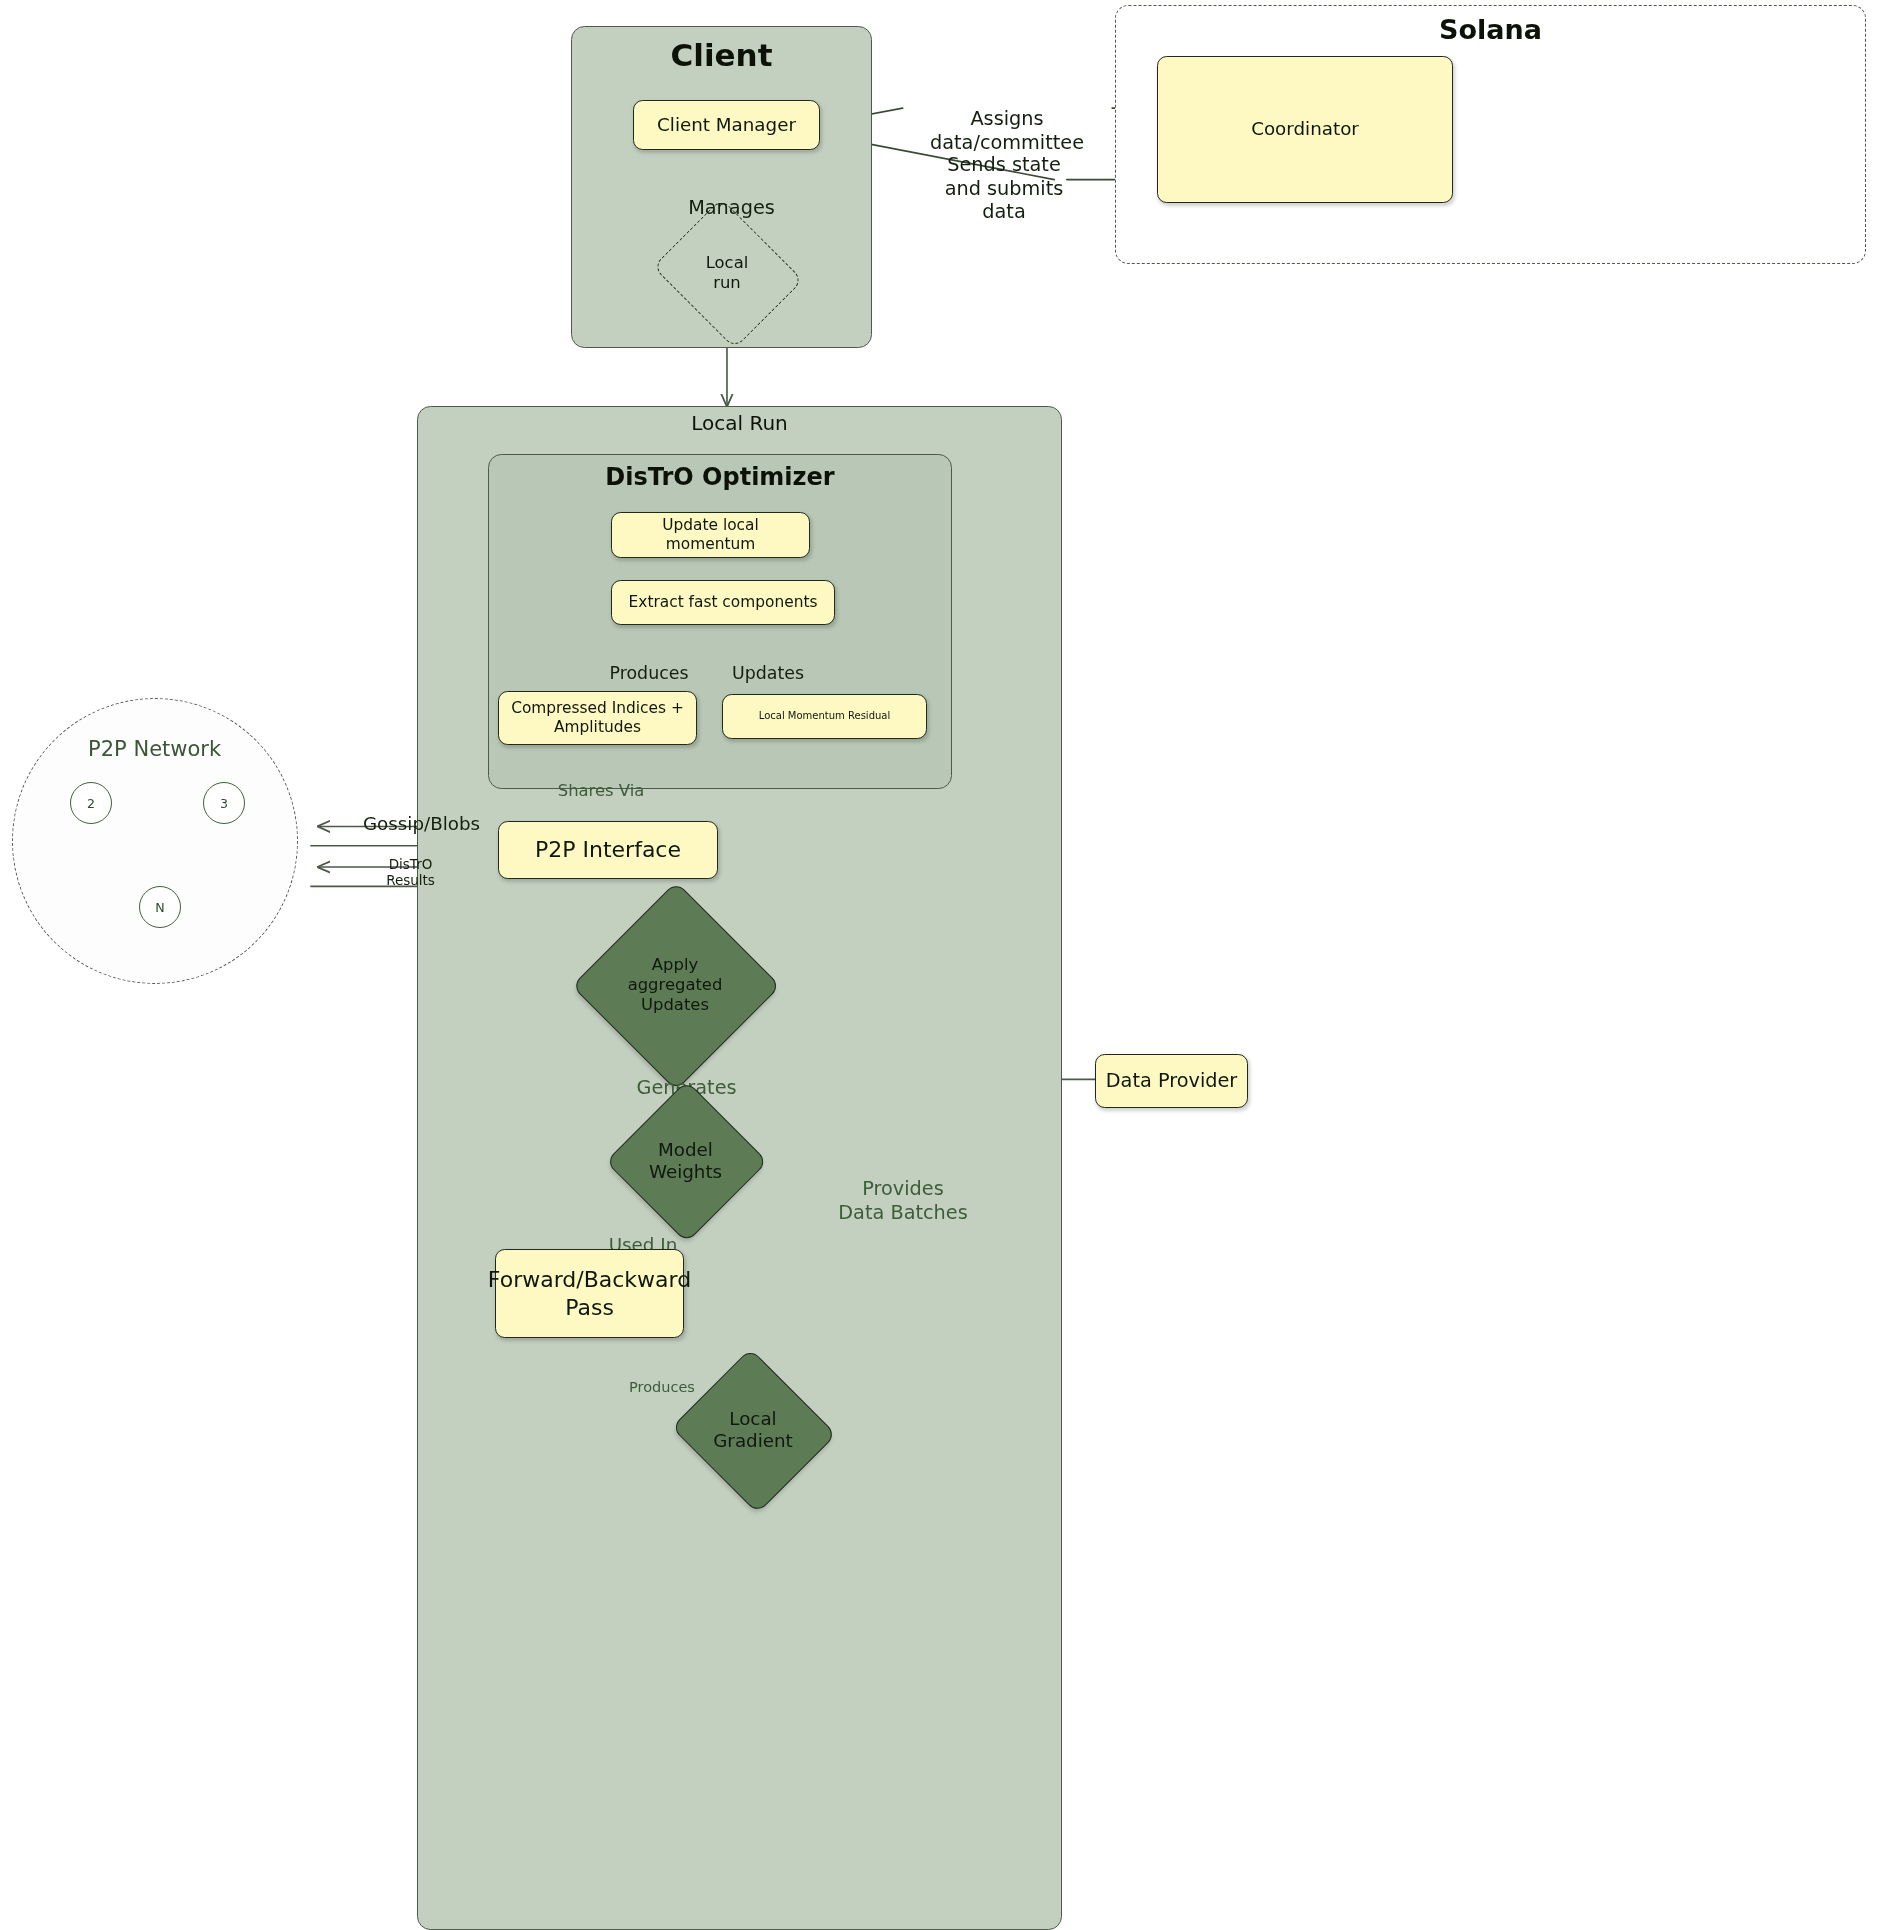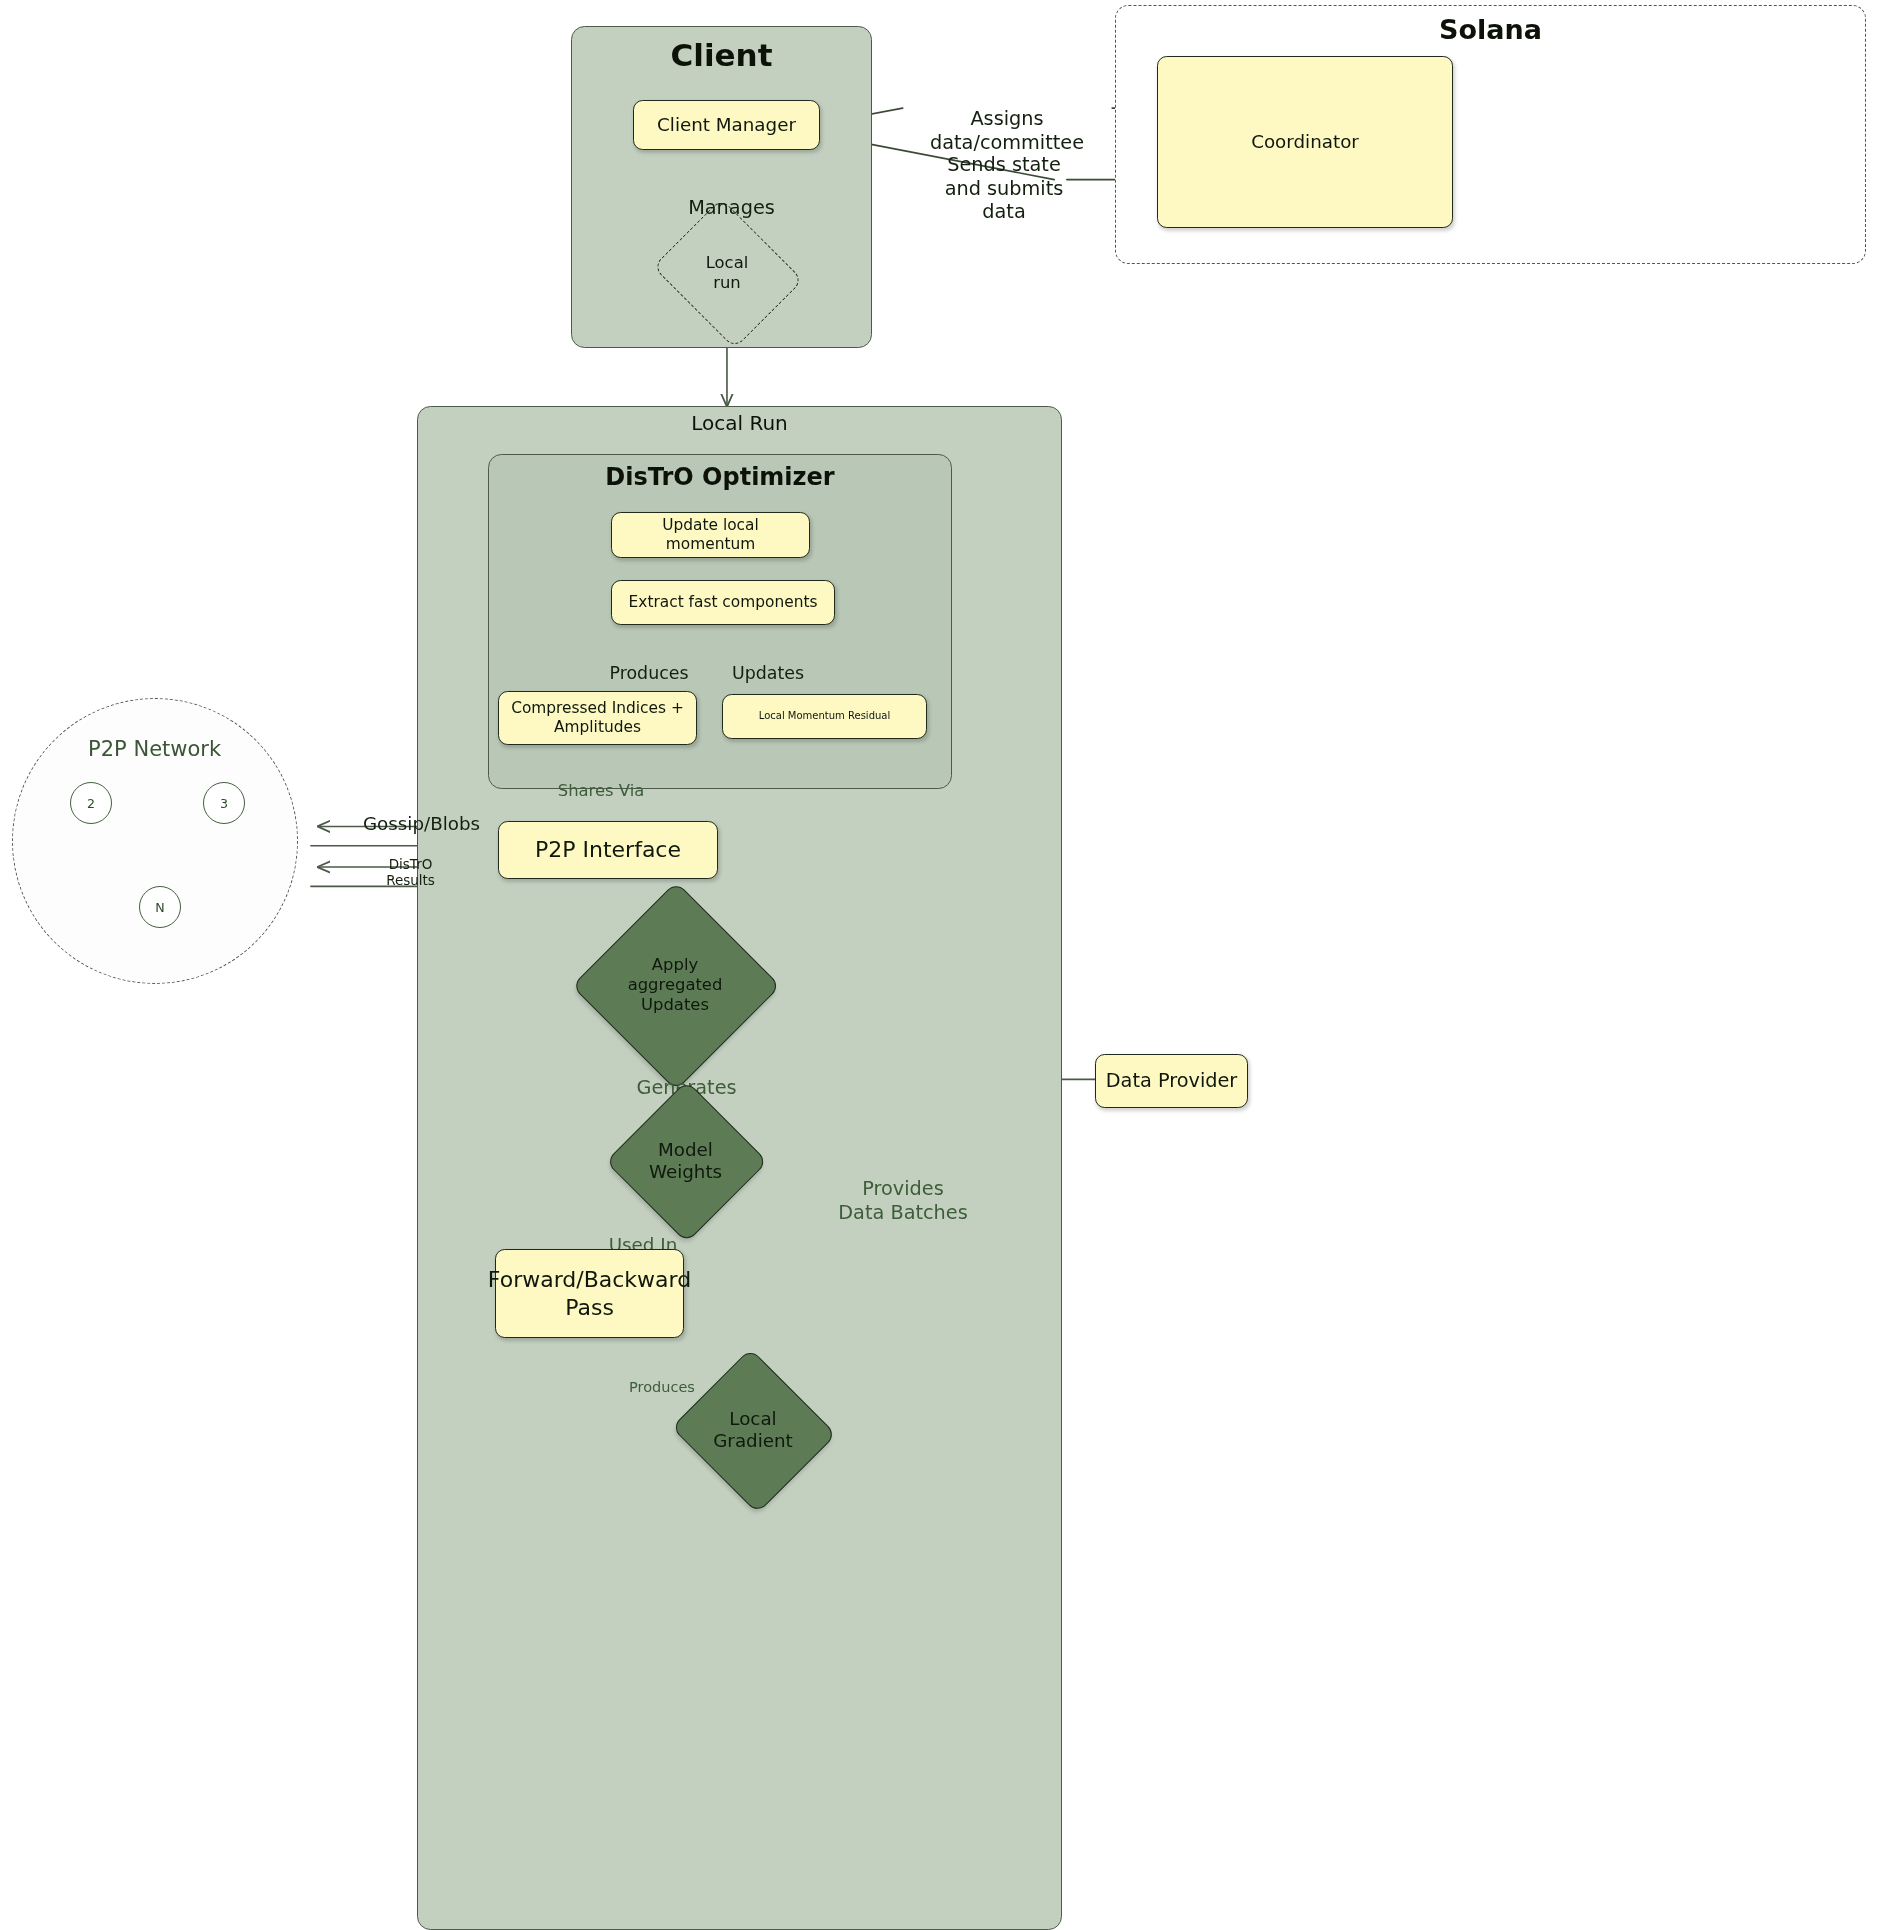--- a/index.html
+++ b/index.html
@@ -156,21 +156,21 @@
     <span class="dtext" style="white-space:pre-line;">Local
 run</span>
   </div>
 
   <div class="edge-label dark" style="left:659px;top:180px;width:145px;font-size:19.3px;">Manages</div>
 
   <div class="container-dashed" style="left:1115px;top:4.8px;width:751px;height:259px;">
   </div>
   <div class="container-title" style="left:1115px;top:13.5px;width:751px;font-size:27px;">Solana</div>
 
-  <div class="node-box" style="left:1157px;top:56px;width:296px;height:172px;font-size:18.3px;">
+  <div class="node-box" style="left:1157px;top:56px;width:296px;height:147px;font-size:18.3px;">
     <span>Coordinator</span>
   </div>
 
   <div class="edge-label dark" style="left:898px;top:91px;width:218px;font-size:19.3px;">Assigns data/committee</div>
 
   <div class="edge-label dark" style="left:944px;top:137px;width:120px;font-size:19.3px;">Sends state
 and submits
 data</div>
 
   <div class="container-box" style="left:417px;top:406px;width:645px;height:1524px;">

